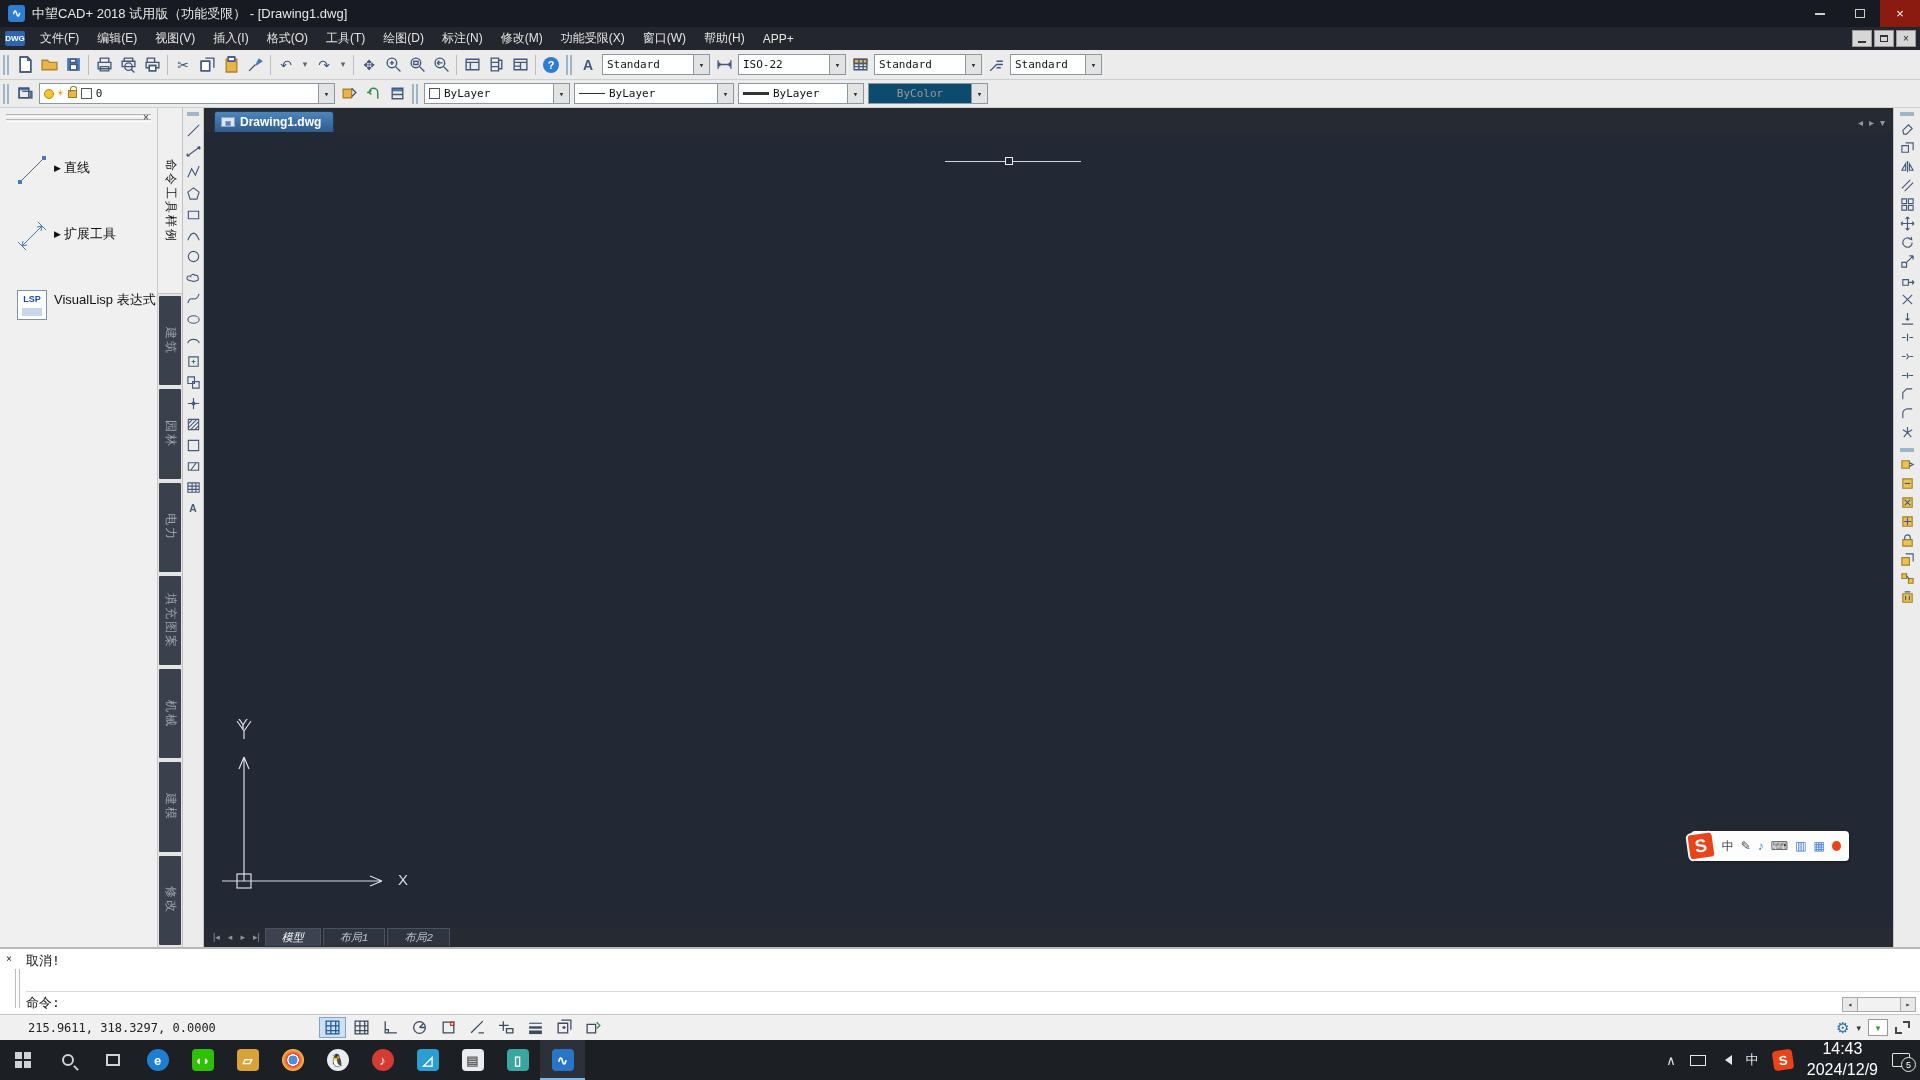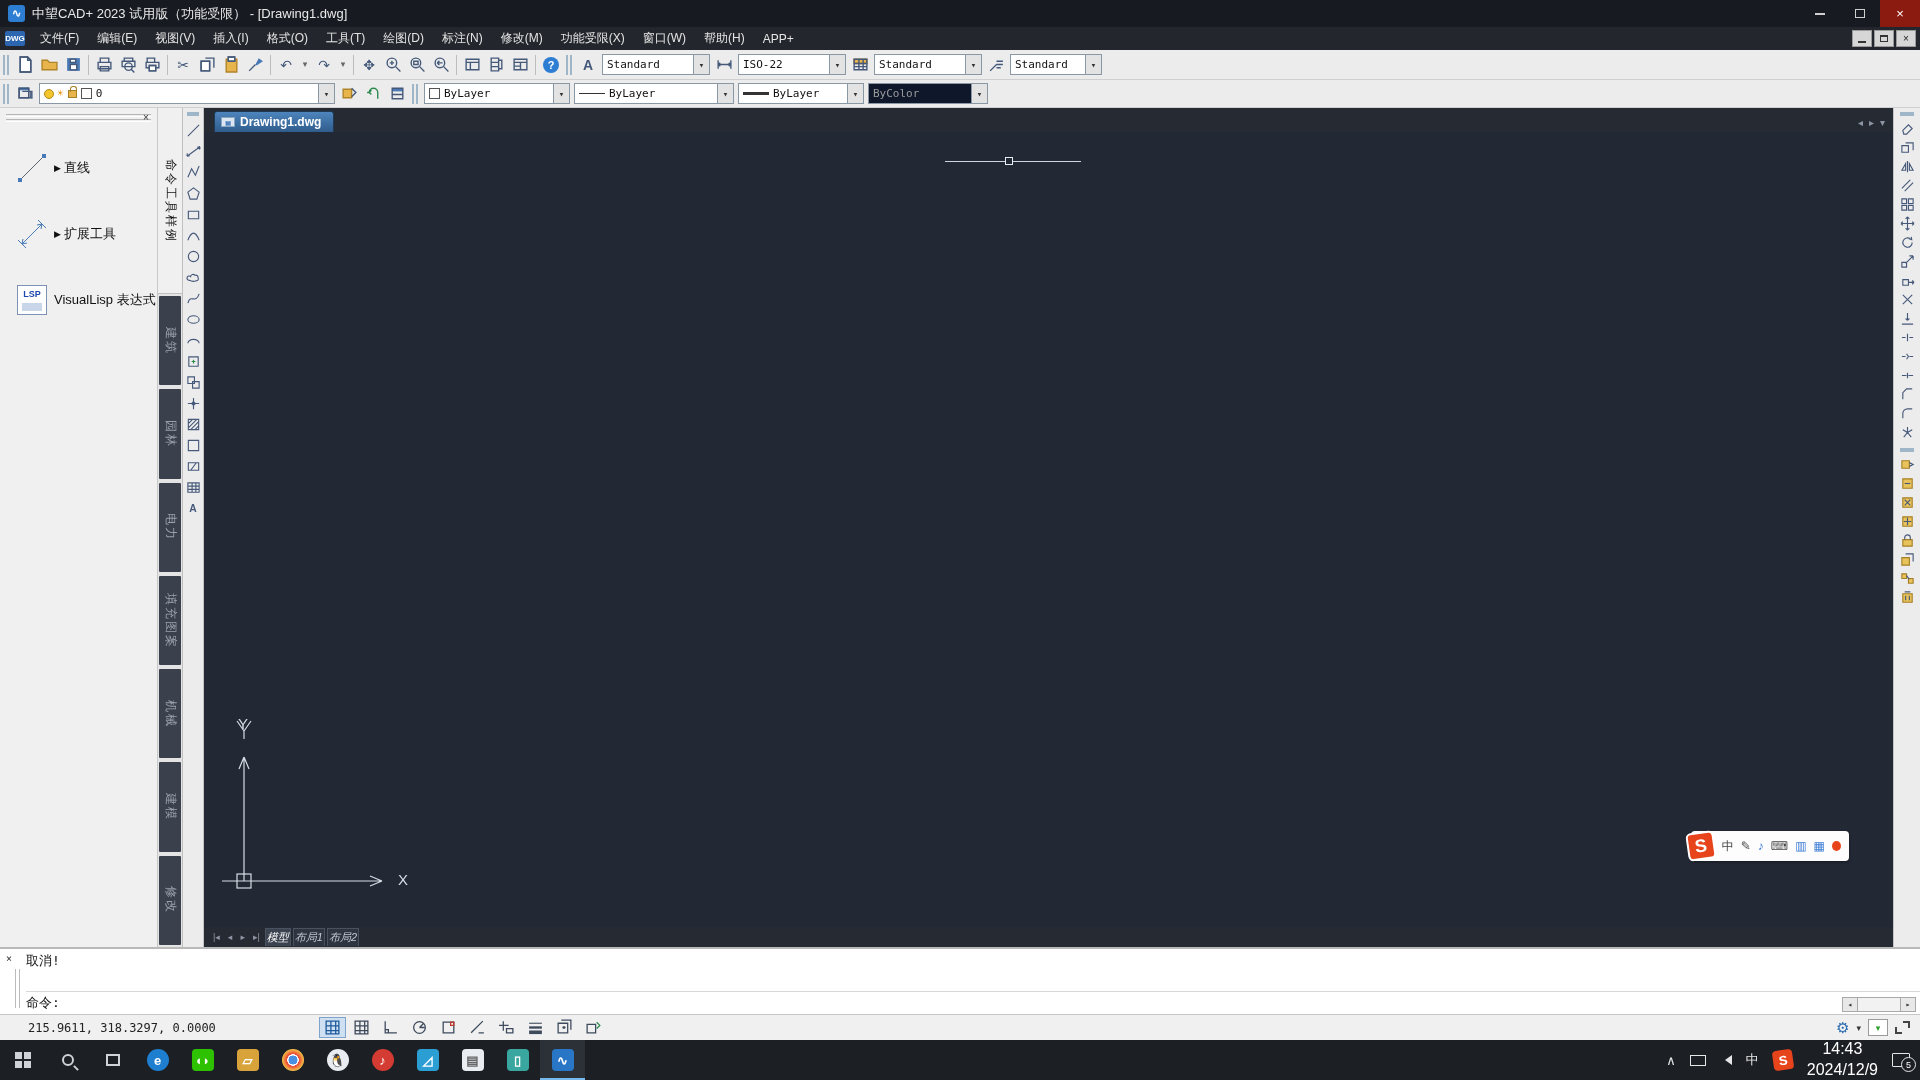--- a/index.html
+++ b/index.html
@@ -28,36 +28,36 @@
   .sep{width:1px;height:20px;background:#bdbdbd;margin:0 3px;}
   .ic{width:22px;height:22px;display:flex;align-items:center;justify-content:center;border-radius:2px;margin:0 1px;position:relative;}
   .ic svg{width:17px;height:17px;stroke:#44597a;fill:none;stroke-width:1.3;}
   .ic svg .f{fill:#4a7ab5;stroke:none;} .ic svg .fy{fill:#e8b44c;stroke:#b08428;} .ic svg .fw{fill:#fff;}
   .ic .g{font-size:14px;color:#44597a;line-height:1;}
   .ic.small{width:12px;} .ic.small .g{font-size:9px;color:#666;}
   .helpdot{width:16px;height:16px;border-radius:50%;background:#2d7dd2;color:#fff;font-size:11px;font-weight:bold;display:flex;align-items:center;justify-content:center;}
   .combo{height:21px;background:#fff;border:1px solid #8a97a5;display:flex;align-items:center;font-family:"DejaVu Sans Mono",monospace;font-size:11px;color:#111;margin:0 2px;}
   .combo .val{flex:1;padding:0 4px;white-space:nowrap;overflow:hidden;}
   .combo .drop{width:16px;height:100%;background:#e3e3e3;border-left:1px solid #8a97a5;display:flex;align-items:center;justify-content:center;font-size:9px;color:#333;}
-  .combo.disabled{color:#9a9a9a;background:#0f172a;}
+  .combo.disabled{color:#9a9a9a;background:#0c4a6e;text-align:center;}
   .swatch{width:11px;height:11px;border:1px solid #555;background:#fff;margin-left:4px;flex:0 0 auto;}
   .ltline{width:26px;height:0;border-top:1px solid #333;margin-left:4px;flex:0 0 auto;}
   .lwline{width:26px;height:3px;background:#333;margin-left:4px;flex:0 0 auto;}
   .lbulb{width:10px;height:10px;border-radius:50%;background:#f5c52c;border:1px solid #b08a17;margin-left:4px;flex:0 0 auto;}
   .lsun{color:#e8940c;font-size:11px;margin-left:3px;line-height:1;flex:0 0 auto;}
   .llock{width:9px;height:8px;background:#e8b44c;border:1px solid #a57f23;margin-left:4px;position:relative;flex:0 0 auto;}
   .llock:before{content:"";position:absolute;top:-5px;left:1px;width:5px;height:5px;border:1px solid #a57f23;border-bottom:none;border-radius:3px 3px 0 0;}
   
   .main{flex:1;display:flex;min-height:0;}
   .palette{width:158px;background:#f0f0f0;border-right:1px solid #c8c8c8;position:relative;padding-top:4px;}
   .pal-grip{height:3px;border-top:1px solid #b5b5b5;border-bottom:1px solid #fff;margin:2px 6px;}
   .pal-close{position:absolute;top:3px;right:4px;width:14px;height:13px;display:flex;align-items:center;justify-content:center;font-size:10px;color:#333;border:1px solid transparent;}
   .pal-items{margin-top:26px;}
   .pal-item{display:flex;align-items:center;margin:0 0 26px 10px;font-size:13px;color:#111;}
-  .pal-item .pic{width:44px;height:40px;display:flex;align-items:center;justify-content:center;}
+  .pal-item .pic{width:44px;height:40px;display:flex;align-items:flex-end;justify-content:center;}
   .pal-item .arr{font-size:9px;color:#111;margin-right:3px;}
   .lspbox{width:30px;height:30px;border:1px solid #7d93b6;background:#fff;position:relative;font-size:9px;color:#1c49b0;font-weight:bold;display:flex;align-items:flex-start;justify-content:center;padding-top:3px;}
   .lspbox:after{content:"";position:absolute;bottom:3px;left:4px;right:4px;height:8px;background:#c9d6ea;}
   .tabstrip{width:25px;background:#e4e4e4;border-right:1px solid #c0c0c0;display:flex;flex-direction:column;align-items:stretch;}
   .vtab{writing-mode:vertical-rl;text-orientation:sideways;display:flex;align-items:center;justify-content:center;font-size:12px;letter-spacing:2px;}
   .vtab.active{color:#111;background:#f0f0f0;height:200px;border-bottom:1px solid #c0c0c0;}
   .vtab.dark{color:#9aa2ad;background:#3a414d;height:96px;margin:2px 1px;border-radius:1px;}
   .drawbar{width:21px;background:#ececec;border-right:1px solid #c4c4c4;display:flex;flex-direction:column;align-items:center;padding-top:2px;}
   .drawbar .dgrip{width:12px;height:4px;border-top:2px solid #9fb6c8;border-bottom:2px solid #9fb6c8;margin:2px 0 4px;}
   .dic{width:19px;height:19px;display:flex;align-items:center;justify-content:center;margin:1px 0;}
@@ -74,21 +74,21 @@
   .ucs{position:absolute;left:18px;bottom:28px;width:220px;height:180px;color:#d7dde5;}
   .ucs svg{width:220px;height:180px;stroke:#d7dde5;fill:none;stroke-width:1.2;}
   .ucs .lab{position:absolute;font-size:15px;color:#d7dde5;}
   .sogou{position:absolute;right:44px;bottom:66px;width:158px;height:30px;background:#fdfdfd;border-radius:4px;display:flex;align-items:center;gap:7px;padding:0 8px 0 2px;box-shadow:0 1px 3px rgba(0,0,0,.4);}
   .sogou .slogo{width:30px;height:28px;background:#e8441c;border-radius:5px;transform:rotate(-8deg);color:#fff;font-weight:bold;font-size:18px;display:flex;align-items:center;justify-content:center;margin-left:-6px;border:2px solid #fff;}
   .sogou .sit{font-size:12px;color:#444;line-height:1;}
   .sogou .sit.blue{color:#3a7bd5;}
   .sogou .sdot{width:10px;height:10px;border-radius:50%;background:#e8441c;}
   .layouttabs{height:20px;background:#262b33;display:flex;align-items:center;color:#c2c9d2;font-size:11px;flex:0 0 auto;gap:2px;padding-left:6px;}
   .lnav{color:#8d96a2;font-size:9px;padding:0 3px;}
-  .ltab{padding:1px 1px;font-style:italic;border:1px solid #4a5260;border-bottom:none;background:#2e3440;}
+  .ltab{padding:1px 16px;font-style:italic;border:1px solid #4a5260;border-bottom:none;background:#2e3440;font-family:Liberation Mono, monospace;}
   .ltab.active{background:#3c4350;color:#fff;}
   .rightbar{width:27px;background:#ececec;border-left:1px solid #c4c4c4;display:flex;flex-direction:column;align-items:center;padding-top:2px;}
   .rightbar .dgrip{width:14px;height:4px;border-top:2px solid #9fb6c8;border-bottom:2px solid #9fb6c8;margin:2px 0 3px;}
   .ric{width:21px;height:19px;display:flex;align-items:center;justify-content:center;margin:0;}
   .ric svg{width:15px;height:15px;stroke:#46597a;fill:none;stroke-width:1.2;}
   .ric svg .fy{fill:#e8c25a;stroke:#a57f23;}
   
   .cmd{height:67px;background:#fff;border-top:2px solid #b9b9b9;font-family:"DejaVu Sans Mono",monospace;font-size:13px;color:#111;position:relative;flex:0 0 auto;}
   .cmd .xclose{position:absolute;left:6px;top:4px;font-size:10px;color:#333;}
   .cmd .hist{position:absolute;left:26px;top:3px;}
@@ -132,21 +132,21 @@
   .notif{position:relative;width:18px;height:14px;border:1.5px solid #e6e6e6;border-radius:1px;}
   .notif .badge{position:absolute;right:-7px;bottom:-6px;width:15px;height:15px;border-radius:50%;background:#1c1f24;border:1px solid #e6e6e6;font-size:9px;display:flex;align-items:center;justify-content:center;}
 </style>
 </head>
 <body>
 
 <div id="screen">
 
   <div class="titlebar">
     <div class="appico">∿</div>
-    <span>中望CAD+ 2023 试用版（功能受限）  - [Drawing1.dwg]</span>
+    <span>中望CAD+ 2018 试用版（功能受限）  - [Drawing1.dwg]</span>
     <div class="wbtns">
       <div class="wbtn">
           <span class="mini"></span>
         </div>
       <div class="wbtn">
           <span class="maxi"></span>
         </div>
       <div class="wbtn close">
           <span>×</span>
         </div>

